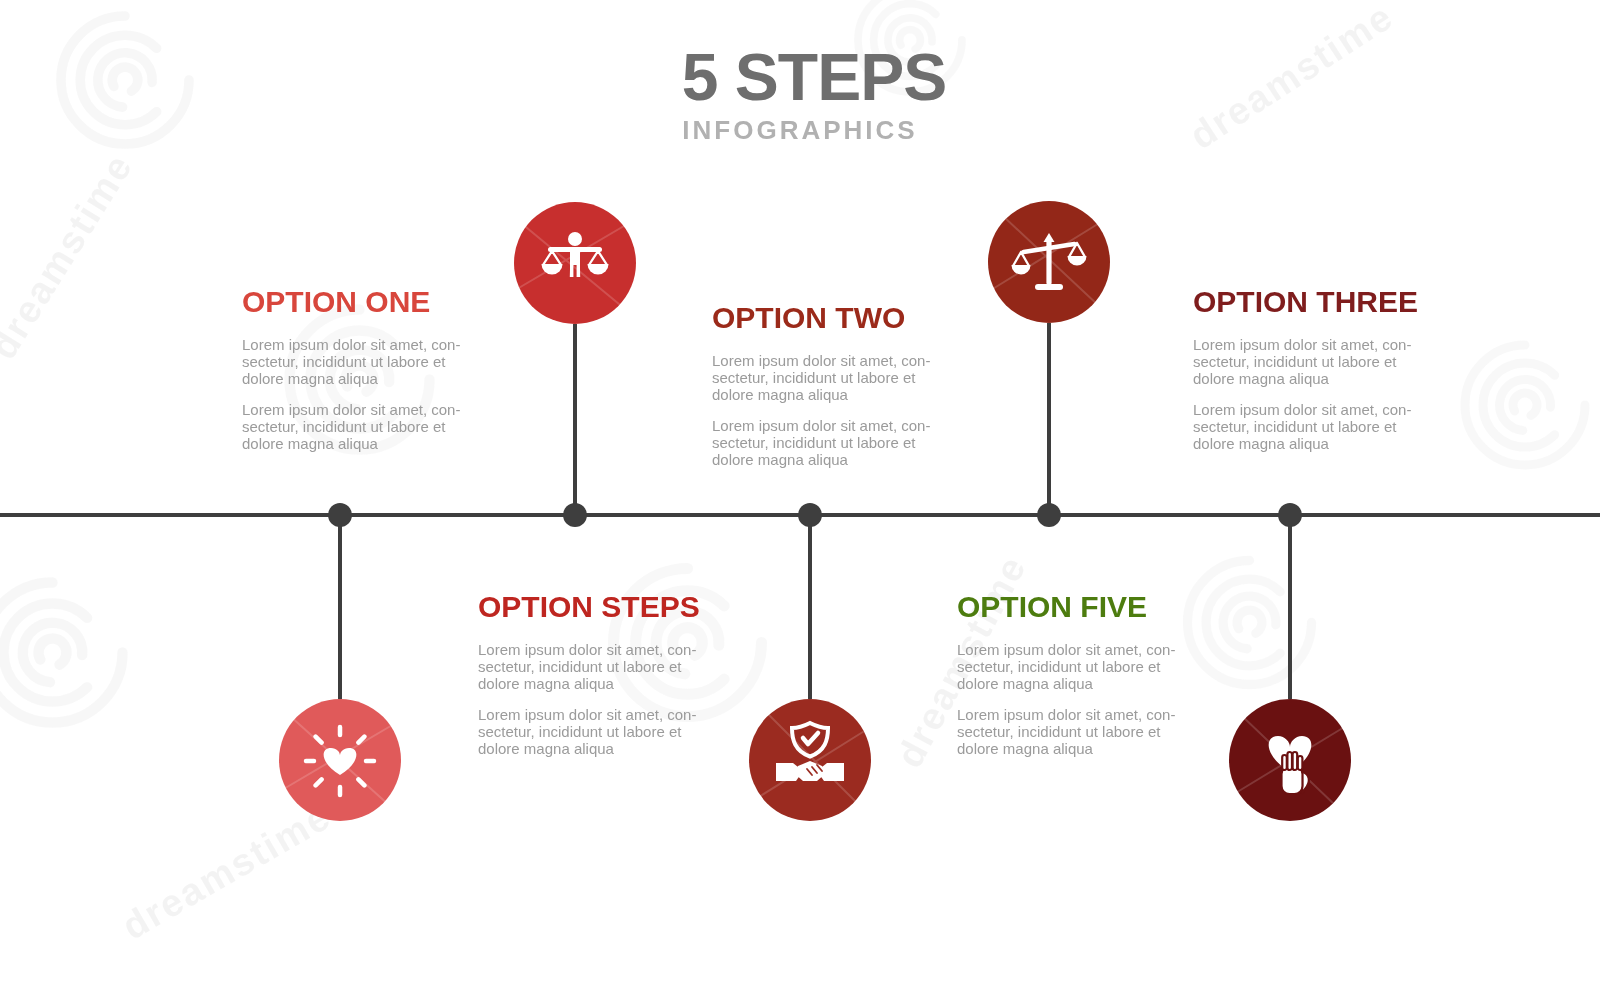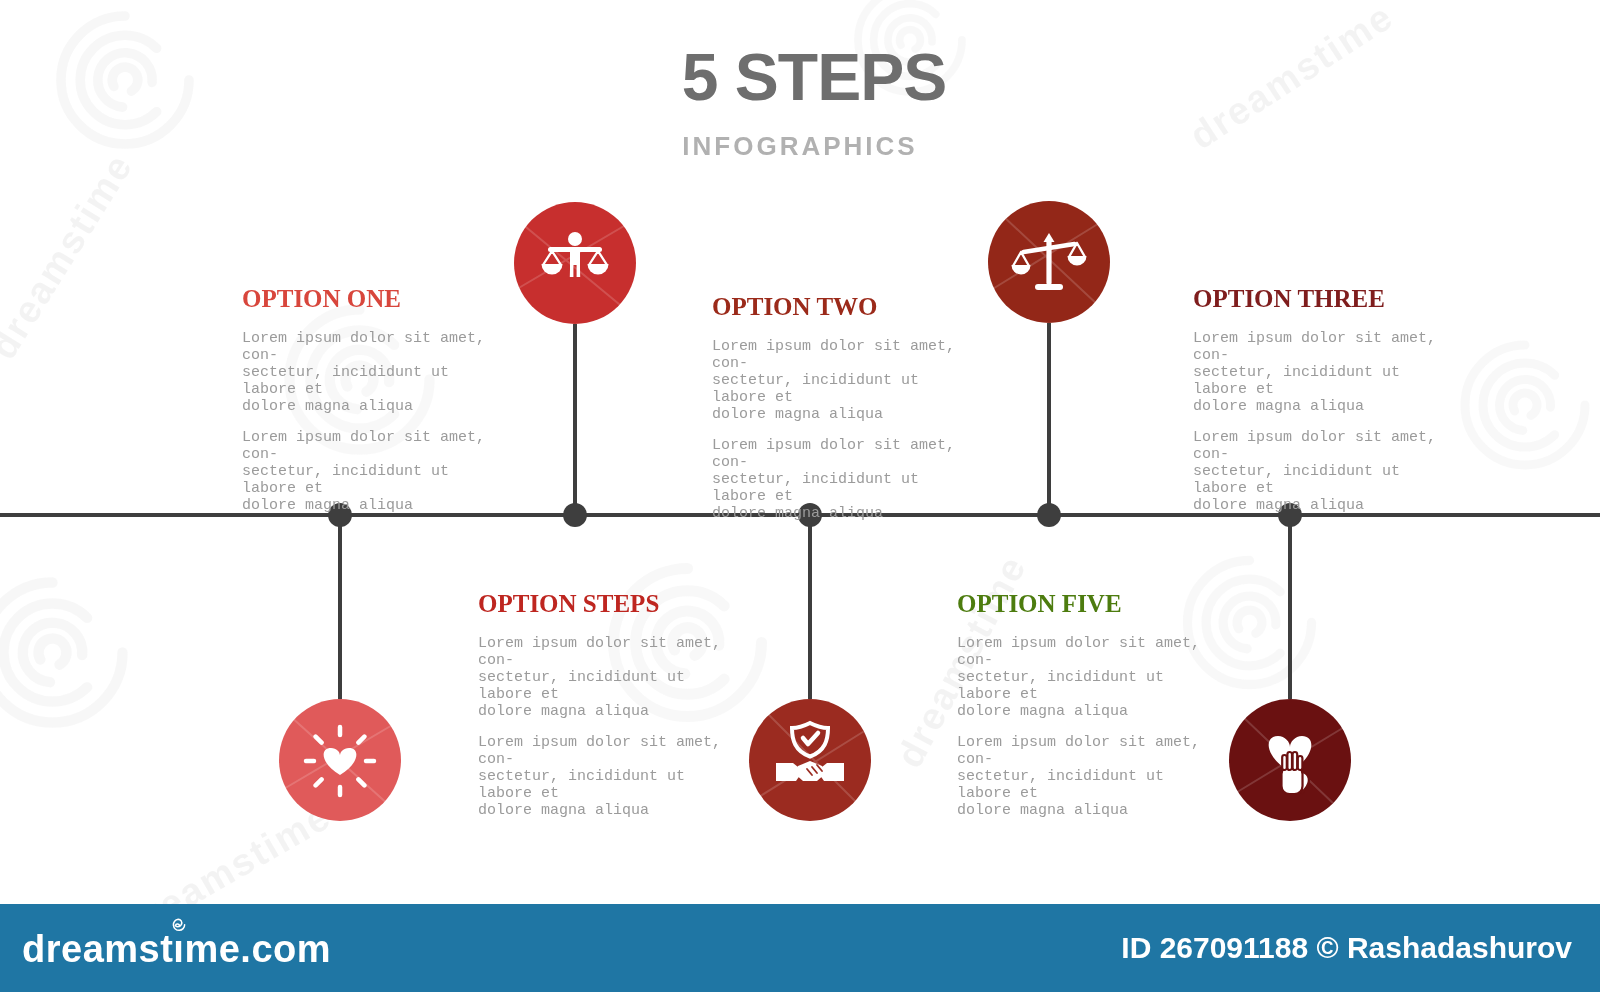--- a/index.html
+++ b/index.html
@@ -9,21 +9,21 @@
   
   .wm{position:absolute;pointer-events:none;}
   .wm-spiral{opacity:.55;}
   .wm-text{color:#f0f0f0;font-weight:bold;font-size:38px;letter-spacing:2px;opacity:.75;
            white-space:nowrap;}
 
   
   .title{position:absolute;left:0;right:0;top:44px;text-align:center;
          font-size:66px;font-weight:bold;color:#6E6E6E;letter-spacing:-1px;line-height:1;}
   .subtitle{position:absolute;left:0;right:0;top:117px;text-align:center;
-            font-size:26px;font-weight:bold;letter-spacing:3px;color:#B1B1B1;line-height:1;margin-top:16px;}
+            font-size:26px;font-weight:bold;letter-spacing:3px;color:#B1B1B1;line-height:1;}
 
   
   .hline{position:absolute;left:0;right:0;top:513px;height:3.5px;}
   .vline{position:absolute;width:3.5px;}
   .v1{left:338px;top:515px;height:184px;}
   .v2{left:573px;top:324px;height:191px;}
   .v3{left:808px;top:515px;height:184px;}
   .v4{left:1047px;top:323px;height:192px;}
   .v5{left:1288px;top:515px;height:184px;}
   .dot{position:absolute;width:24px;height:24px;border-radius:50%;top:503px;}
@@ -34,27 +34,27 @@
   .c1{left:279px;top:699px;}
   .c2{left:514px;top:202px;}
   .c3{left:749px;top:699px;}
   .c4{left:988px;top:201px;}
   .c5{left:1229px;top:699px;}
   .circle svg{position:absolute;left:0;top:0;width:122px;height:122px;}
 
   
   .step{position:absolute;width:250px;}
   .s1{left:242px;top:285px;}
-  .s2{left:712px;top:293px;}
+  .s2{left:712px;top:301px;}
   .s3{left:1193px;top:285px;}
   .s4{left:478px;top:590px;}
   .s5{left:957px;top:590px;}
-  .step h3{margin:0 0 17px 0;font-size:25px;font-weight:bold;letter-spacing:0;font-family:Liberation Serif, serif;}
+  .step h3{margin:0 0 17px 0;font-size:30px;font-weight:bold;letter-spacing:0;}
   .step p{margin:0 0 14px 0;font-size:15px;line-height:17px;color:#9B9B9B;}
-  .step p span{display:block;font-family:Liberation Mono, monospace;}
+  .step p span{display:block;}
 
   
   .footer{position:absolute;left:0;right:0;top:904px;height:88px;}
   .logo{position:absolute;left:22px;top:50%;transform:translateY(-46%);
         color:#fff;font-size:38px;font-weight:bold;letter-spacing:.5px;}
   .logo-i{position:relative;}
   .logo-i svg{position:absolute;left:50%;top:-11px;transform:translateX(-50%);
               width:15px;height:15px;}
   .credit{position:absolute;right:28px;top:50%;transform:translateY(-50%);
           color:#fff;font-size:30px;font-weight:bold;}
@@ -246,20 +246,14 @@
         <span>sectetur, incididunt ut labore et</span>
         <span>dolore magna aliqua</span>
       </p>
     <p>
         <span>Lorem ipsum dolor sit amet, con-</span>
         <span>sectetur, incididunt ut labore et</span>
         <span>dolore magna aliqua</span>
       </p>
   </div>
 
-  <div class="footer" style="background: rgb(31, 118, 164);">
-    <div class="logo"><span>dreamst</span><span class="logo-i"><svg viewBox="-10 -10 20 20">
-            <path fill="none" stroke="#fff" stroke-width="2" stroke-linecap="round" d="M7.5,0 A7.5,7.5 0 1 1 -1,-7.4 A5,5 0 1 1 -4.8,1.2 A2.4,2.4 0 1 1 0.5,2.2"></path>
-          </svg><span>ı</span></span><span>me.com</span></div>
-    <div class="credit">ID 267091188 © Rashadashurov</div>
-  </div>
 
 </div>
 
 </body></html>

